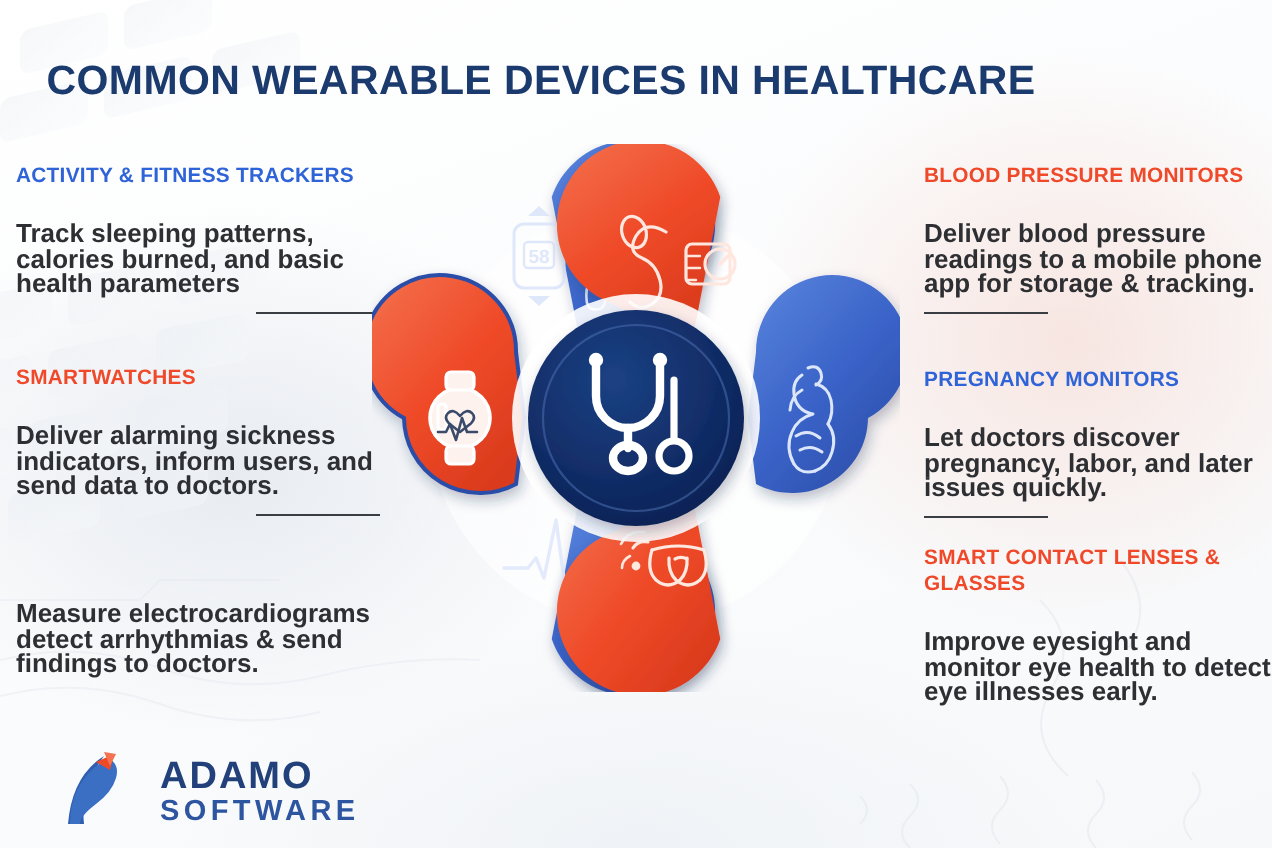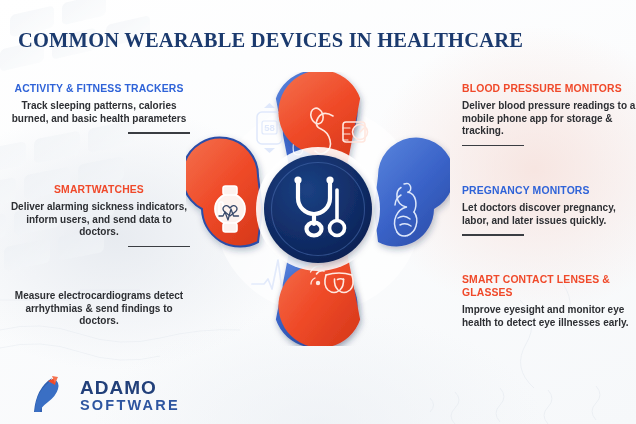--- a/index.html
+++ b/index.html
@@ -19,36 +19,35 @@
       linear-gradient(160deg,#ffffff 0%,#fbfcfd 45%,#f6f8fa 100%);
   }
   #bgtex { position:absolute; inset:0; opacity:.55; pointer-events:none; }
 
   
   .title {
     position:absolute; top:29px; left:0; width:541px;
     text-align:center;
     font-size:20.5px; font-weight:bold; letter-spacing:.2px;
     color:#1b3a6e;
-    font-family:Liberation Serif, serif;
   }
 
   
   .block { position:absolute; width:182px; }
-  .block.left  { left:8px;  text-align:center; }
+  .block.left  { left:8px;  text-align:left; }
   .block.right { left:462px; text-align:left; }
   .bhead {
     font-size:10.4px; font-weight:bold; line-height:13px;
     letter-spacing:.15px; text-transform:uppercase;
   }
   .bhead.blue { color:#2f63d8; }
   .bhead.red  { color:#f0492a; }
   .bbody {
-    margin-top:5px;
-    font-size:10px; line-height:12.6px; color:#2d2f33; font-weight:bold;
+    margin-top:16px;
+    font-size:13px; line-height:12.6px; color:#2d2f33; font-weight:bold;
   }
   .bline { margin-top:7px; height:1.6px; background:#3a3d42; width:62px; }
   .block.left  .bline { margin-left:auto; }
 
   .b1 { top:82px; }  .b2 { top:183px; } .b3 { top:285px; }
   .r1 { top:82px; }  .r2 { top:184px; } .r3 { top:273px; }
 
   
   #flower { position:absolute; left:186px; top:72px; width:264px; height:274px; }
 

